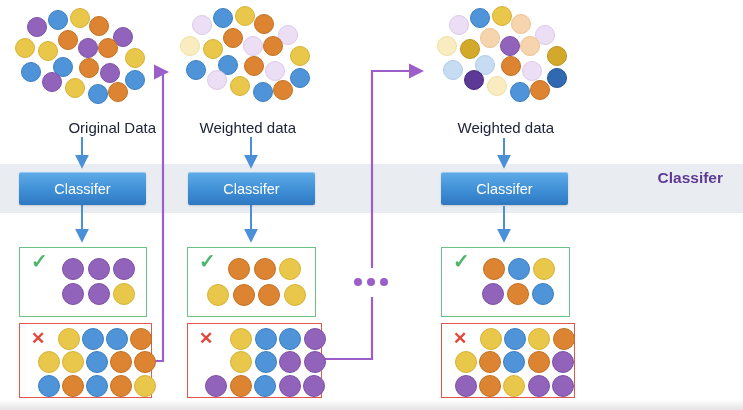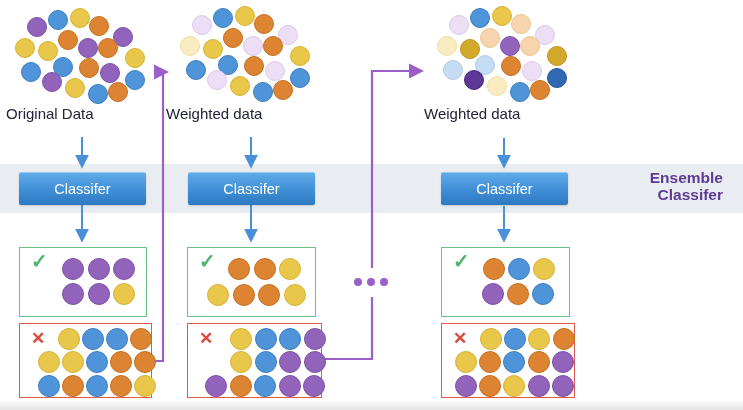--- a/index.html
+++ b/index.html
@@ -7,21 +7,21 @@
     position:relative;width:743px;height:410px;overflow:hidden;background:#ffffff;
     font-family:"Liberation Sans", sans-serif;
   }
   .band{position:absolute;left:0;top:164px;width:743px;height:49px;background:#e9edf1;}
   #arrows{position:absolute;left:0;top:0;pointer-events:none;}
   .ab{stroke:#4a90d8;stroke-width:2;fill:none;}
   .ap{stroke:#9c5fc9;stroke-width:2.2;fill:none;}
   .pd{fill:#9c5fc9;}
   .cluster{position:absolute;width:150px;height:105px;}
   .dot{position:absolute;border-radius:50%;border:1.5px solid transparent;box-sizing:border-box;}
-  .dlabel{position:absolute;top:105px;font-size:15px;color:#20243a;text-align:left;}
+  .dlabel{position:absolute;top:119px;font-size:15px;color:#20243a;text-align:right;}
   .l1{left:6px;width:150px;}
   .l2{left:166px;width:130px;}
   .l3{left:424px;width:130px;}
   .clf{
     position:absolute;top:172px;width:127px;height:33px;border-radius:2px;
     background:linear-gradient(180deg,#60ace9 0%,#3f8fd6 55%,#2e78c2 100%);
     box-shadow:inset 0 1px 0 rgba(255,255,255,.35), 0 1px 2px rgba(0,0,0,.15);
     color:#ffffff;font-size:14.5px;display:flex;align-items:center;justify-content:center;
   }
   .clf1{left:19px;} .clf2{left:188px;} .clf3{left:441px;}
@@ -145,21 +145,20 @@
     <span>Classifer</span>
   </div>
   <div class="clf clf2">
     <span>Classifer</span>
   </div>
   <div class="clf clf3">
     <span>Classifer</span>
   </div>
 
   <div class="ensemble" style="color: rgb(94, 58, 150);">
-    <div>Ensemble</div>
     <div>Classifer</div>
   </div>
 
   <div class="bottom-fade"></div>
 <div class="rbox correct" style="left: 19px; top: 247px; width: 128px; height: 70px;">
       <span class="mark check" style="color: rgb(77, 181, 108);">✓</span>
       <div class="dot" style="left: 42px; top: 10px; height: 22px; width: 22px; background: rgb(146, 99, 187); border-color: rgb(126, 81, 166);"></div>
       <div class="dot" style="left: 67.5px; top: 10px; height: 22px; width: 22px; background: rgb(146, 99, 187); border-color: rgb(126, 81, 166);"></div>
       <div class="dot" style="left: 93px; top: 10px; height: 22px; width: 22px; background: rgb(146, 99, 187); border-color: rgb(126, 81, 166);"></div>
       <div class="dot" style="left: 42px; top: 35px; height: 22px; width: 22px; background: rgb(146, 99, 187); border-color: rgb(126, 81, 166);"></div>

